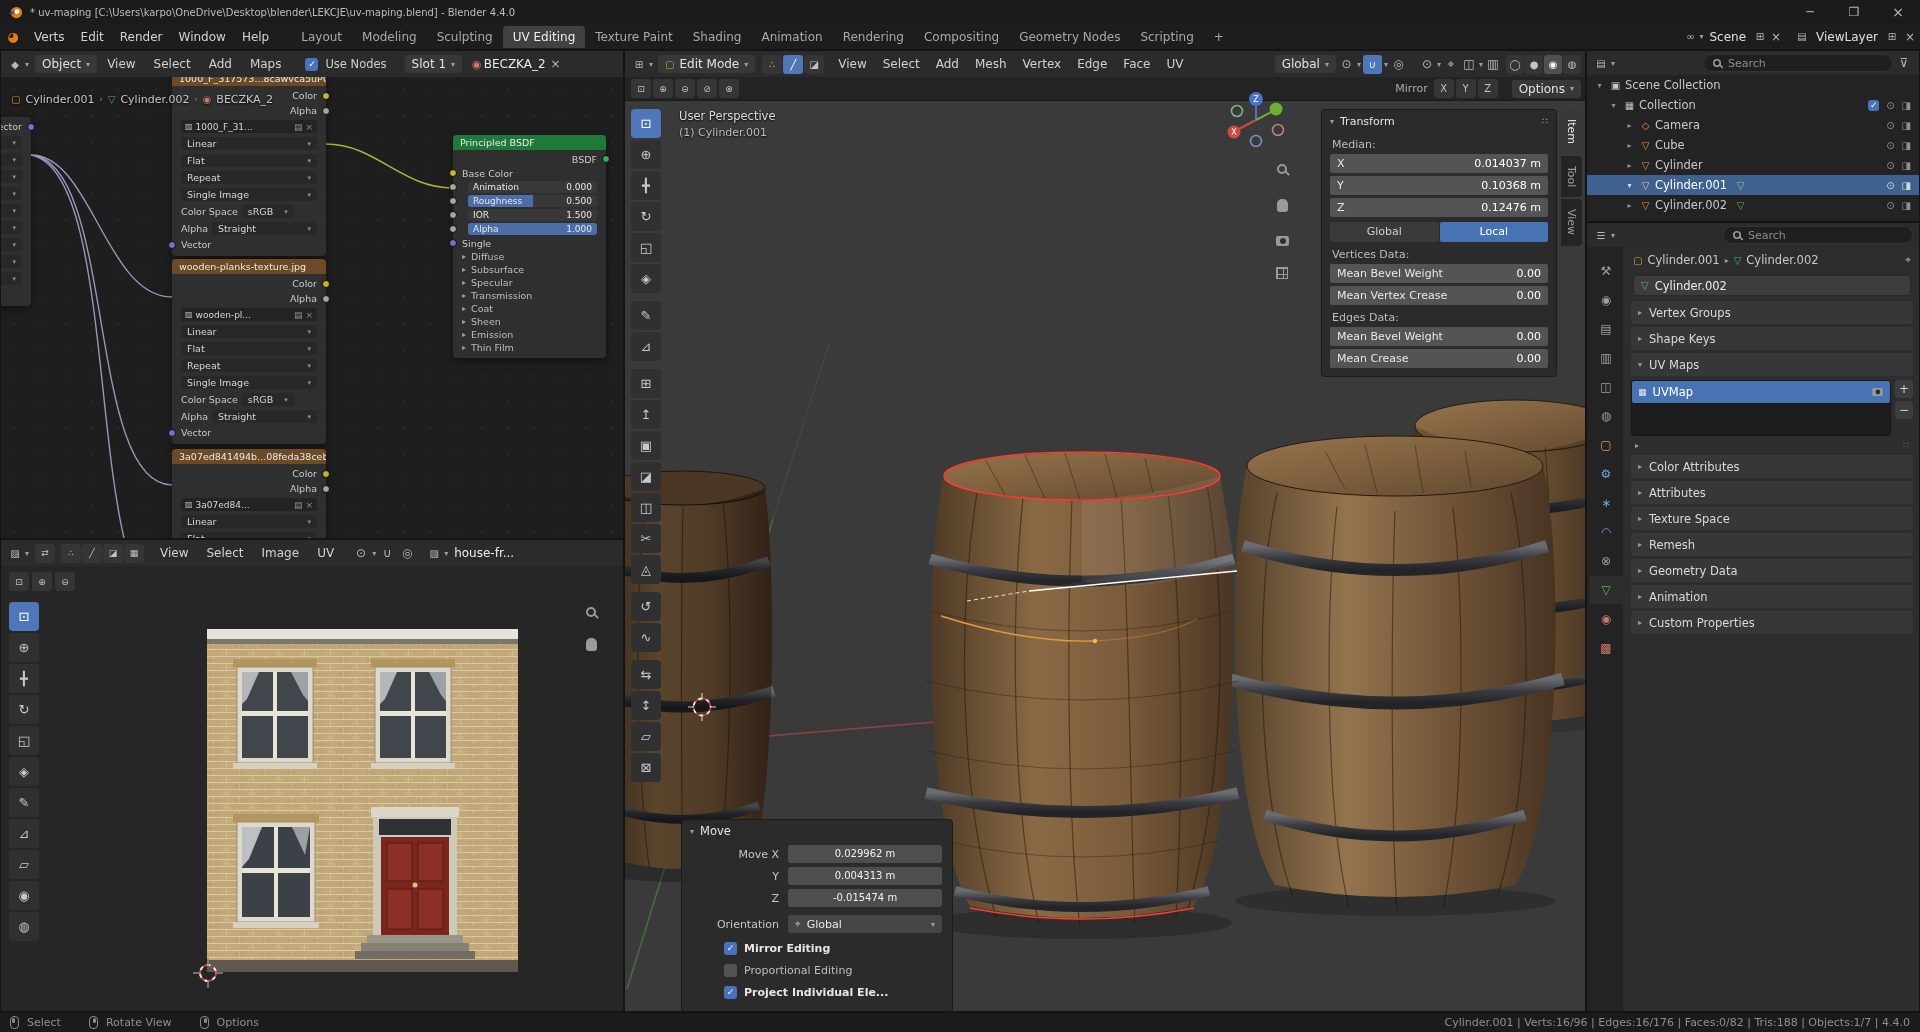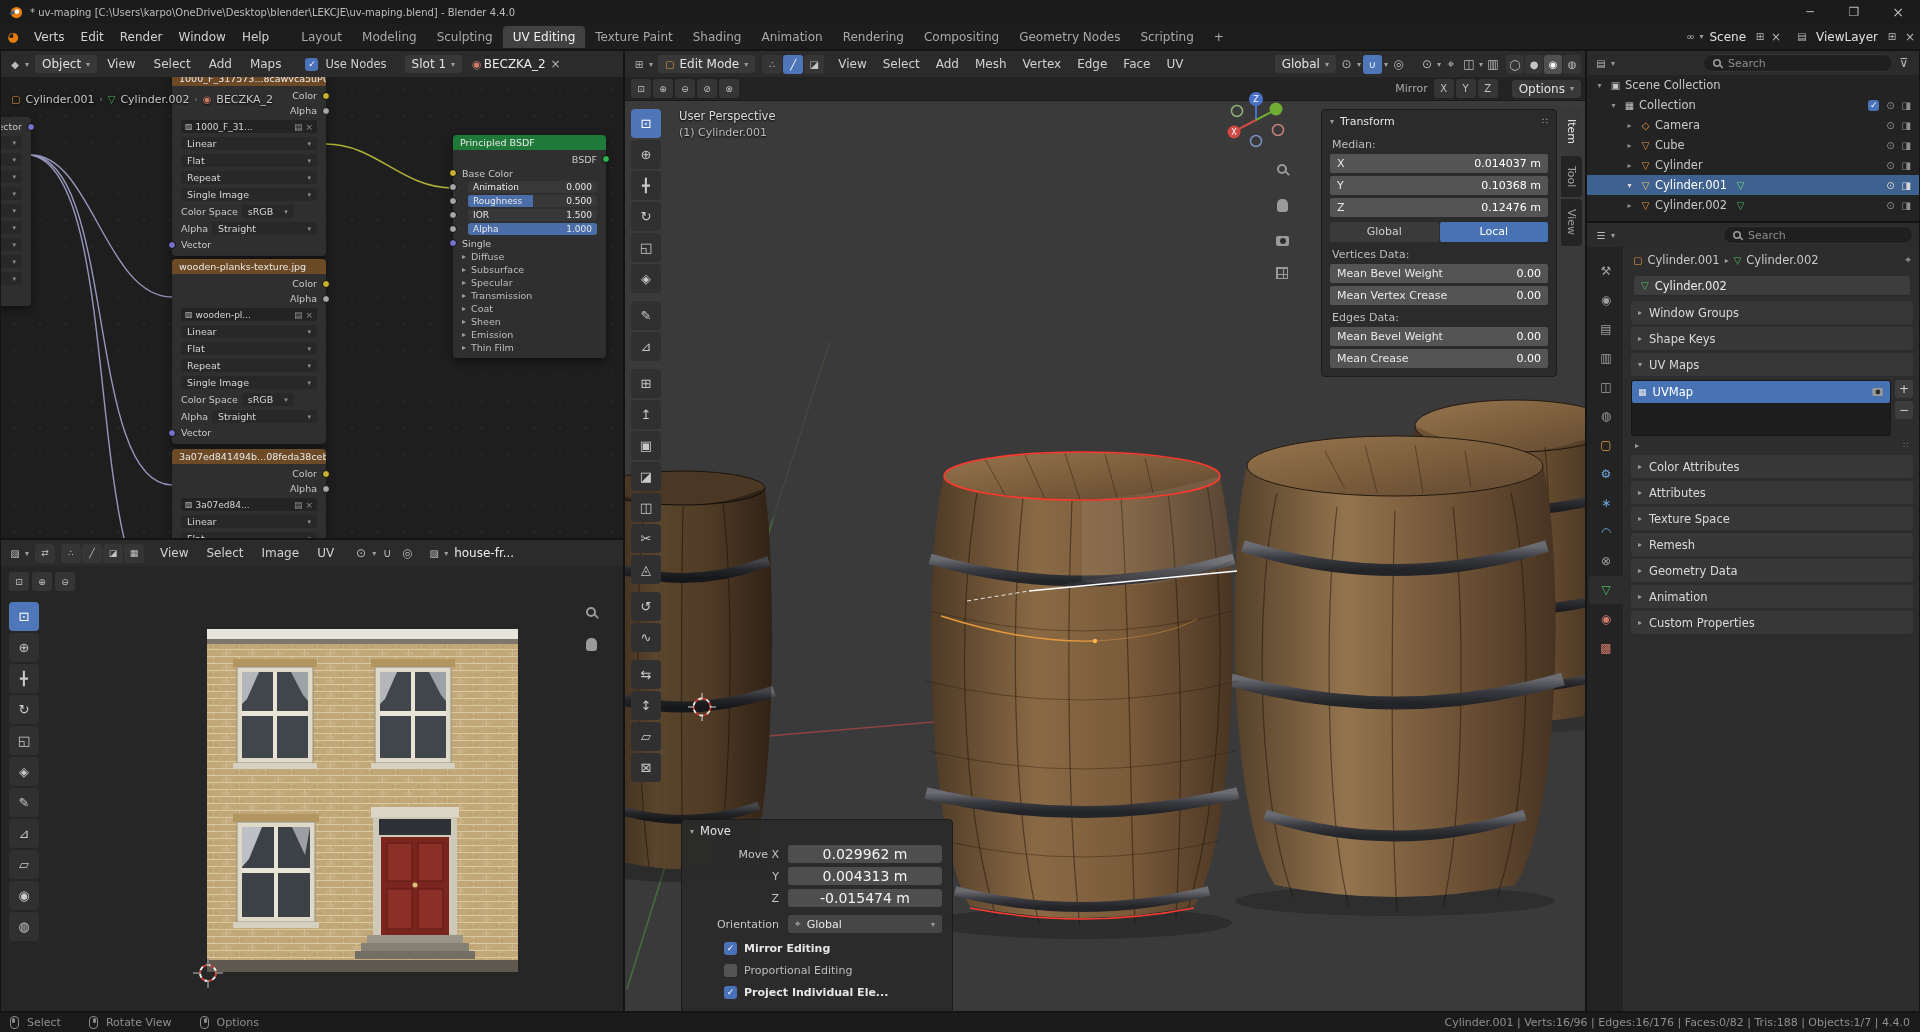--- a/index.html
+++ b/index.html
@@ -53,21 +53,21 @@
 .tfrow{display:flex;height:19px;background:#545454;border-radius:2px;margin:3px 8px;align-items:center;padding:0 7px;font-size:11px}
 .tfrow .lab{color:#e8e8e8}
 .tfrow .val{margin-left:auto;color:#fff}
 .seg{display:flex;gap:1px;margin:5px 8px}
 .seg div{flex:1;text-align:center;height:20px;line-height:20px;background:#3a3a3a;font-size:11px;border-radius:2px;color:#cfcfcf}
 .seg .active{background:#4772b3;color:#fff}
 .nlabel{font-size:11px;color:#bdbdbd;margin:6px 10px 1px 10px}
 
 .mrow{display:flex;align-items:center;height:20px;margin:2px 10px}
 .mlab{width:96px;text-align:right;padding-right:9px;color:#c6c6c6;font-size:11px;white-space:nowrap}
-.mfield{flex:1;background:#4e4e4e;border-radius:3px;text-align:center;height:18px;line-height:18px;font-size:14px;color:#f3f3f3}
+.mfield{flex:1;background:#4e4e4e;border-radius:3px;text-align:center;height:18px;line-height:18px;font-size:10px;color:#f3f3f3}
 .mdrop{flex:1;background:#464646;border-radius:3px;height:18px;display:flex;align-items:center;gap:6px;padding:0 7px;font-size:11px;color:#e8e8e8}
 
 .orow{display:flex;align-items:center;height:20px;padding:0 8px 0 6px;font-size:11.5px;color:#c9c9c9;gap:2px}
 .orow.sel{background:#3f618f;color:#fff}
 .ocar{width:13px;color:#909090;font-size:8px;text-align:center;flex:none}
 .oic{width:15px;text-align:center;font-size:10px;flex:none}
 .oright{margin-left:auto;display:flex;gap:7px;font-size:10px;color:#8f8f8f}
 
 .ppanel{height:23px;background:#373737;border-radius:3px;margin:3px 8px 0 8px;display:flex;align-items:center;gap:7px;padding:0 7px;font-size:11.5px;color:#dadada}
 .ptab{width:34px;height:28px;display:flex;align-items:center;justify-content:center;font-size:12px;color:#9f9f9f}
@@ -992,21 +992,21 @@
       <span class="ic" style="font-size:10px">⌖</span>
     </div>
     <div style="padding:2px 10px">
       <div class="field-name">
         <span class="ic" style="color:#4fbf5f;font-size:10px">▽</span>
         <span>Cylinder.002</span>
       </div>
     </div>
     <div class="ppanel">
         <span class="car">▸</span>
-        <span>Window Groups</span>
+        <span>Vertex Groups</span>
       </div>
     <div class="ppanel">
         <span class="car">▸</span>
         <span>Shape Keys</span>
       </div>
     <div class="ppanel">
         <span class="car">▾</span>
         <span>UV Maps</span>
       </div>
     <div class="row" style="align-items:flex-start;padding:4px 8px 2px 8px;gap:4px">

